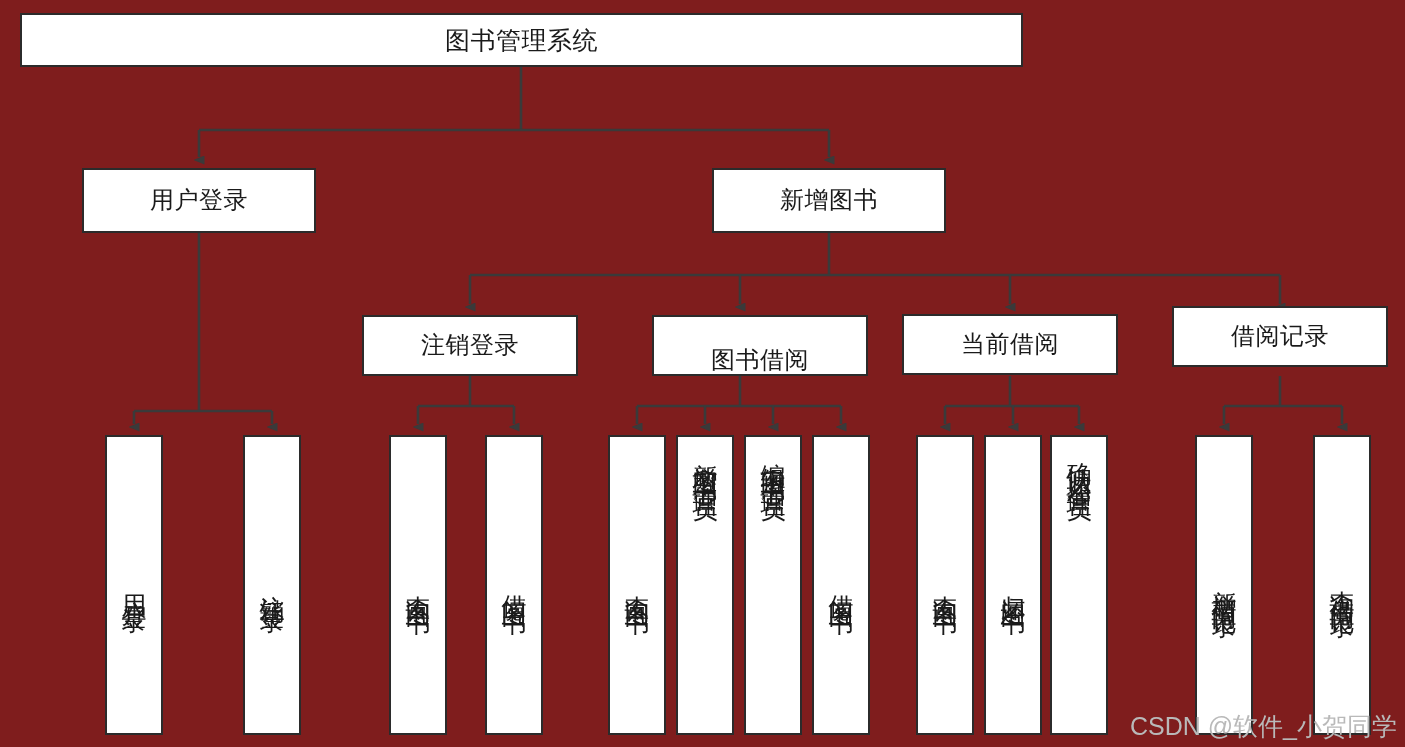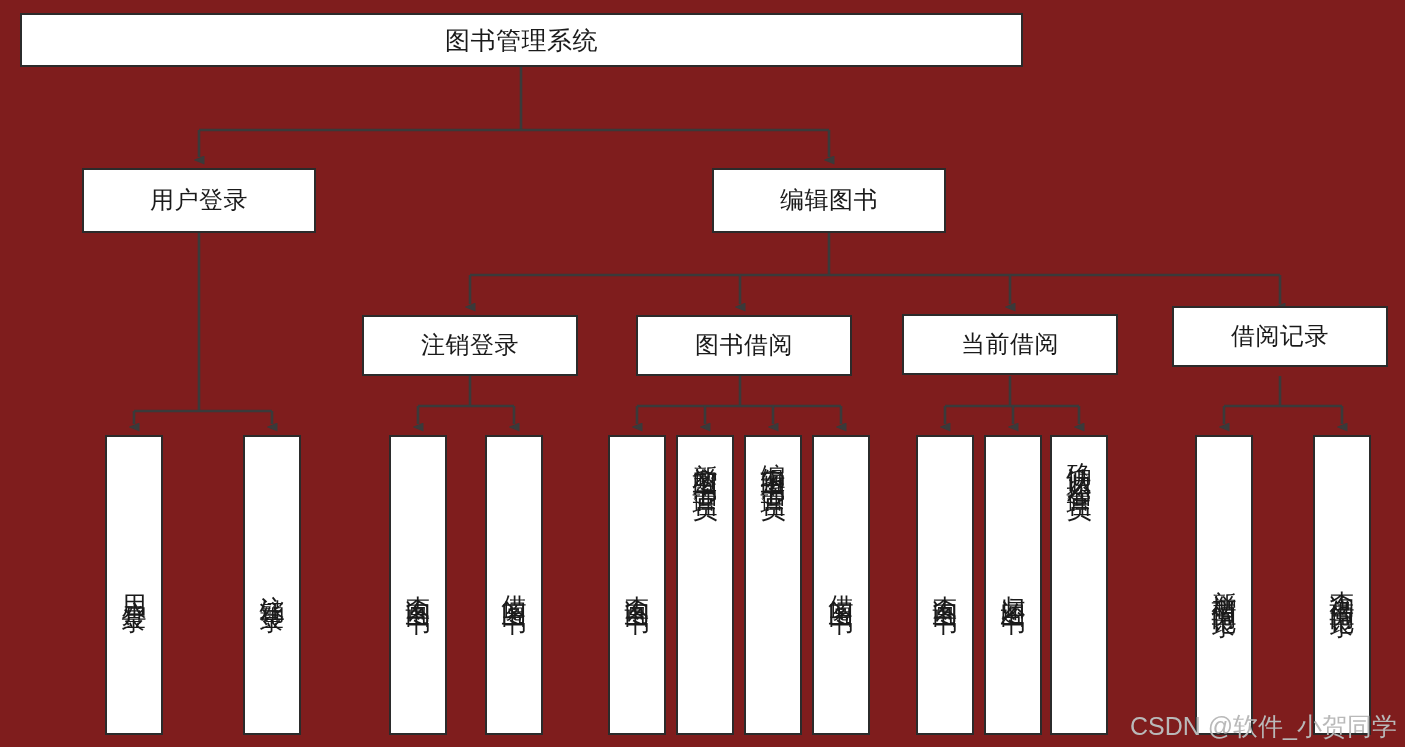--- a/index.html
+++ b/index.html
@@ -130,28 +130,28 @@
 
   <div class="node horiz root" style="left:20px; top:13px; width:1003px; height:54px;">
     <span class="label">图书管理系统</span>
   </div>
 
   <div class="node horiz" style="left:82px; top:168px; width:234px; height:65px;">
     <span class="label">用户登录</span>
   </div>
 
   <div class="node horiz" style="left:712px; top:168px; width:234px; height:65px;">
-    <span class="label">编辑图书</span>
+    <span class="label">新增图书</span>
   </div>
 
   <div class="node horiz" style="left:362px; top:315px; width:216px; height:61px;">
     <span class="label">注销登录</span>
   </div>
 
-  <div class="node horiz" style="left:636px; top:315px; width:216px; height:61px;">
+  <div class="node horiz" style="left:652px; top:315px; width:216px; height:61px;align-items:flex-end;">
     <span class="label">图书借阅</span>
   </div>
 
   <div class="node horiz" style="left:902px; top:314px; width:216px; height:61px;">
     <span class="label">当前借阅</span>
   </div>
 
   <div class="node horiz" style="left:1172px; top:306px; width:216px; height:61px;">
     <span class="label">借阅记录</span>
   </div>

